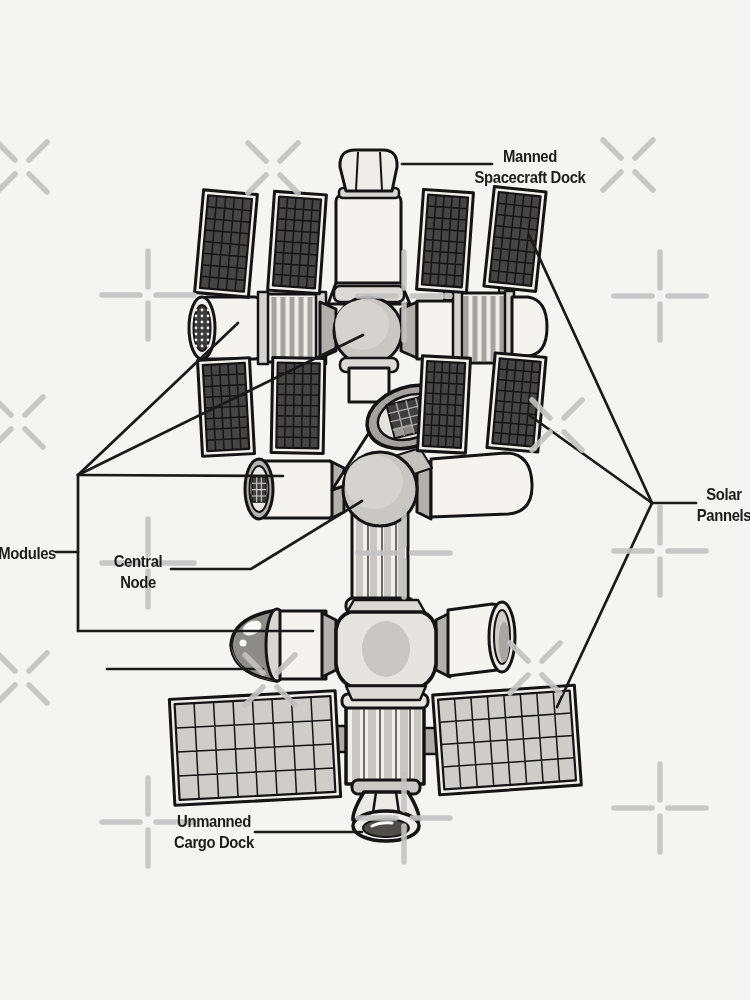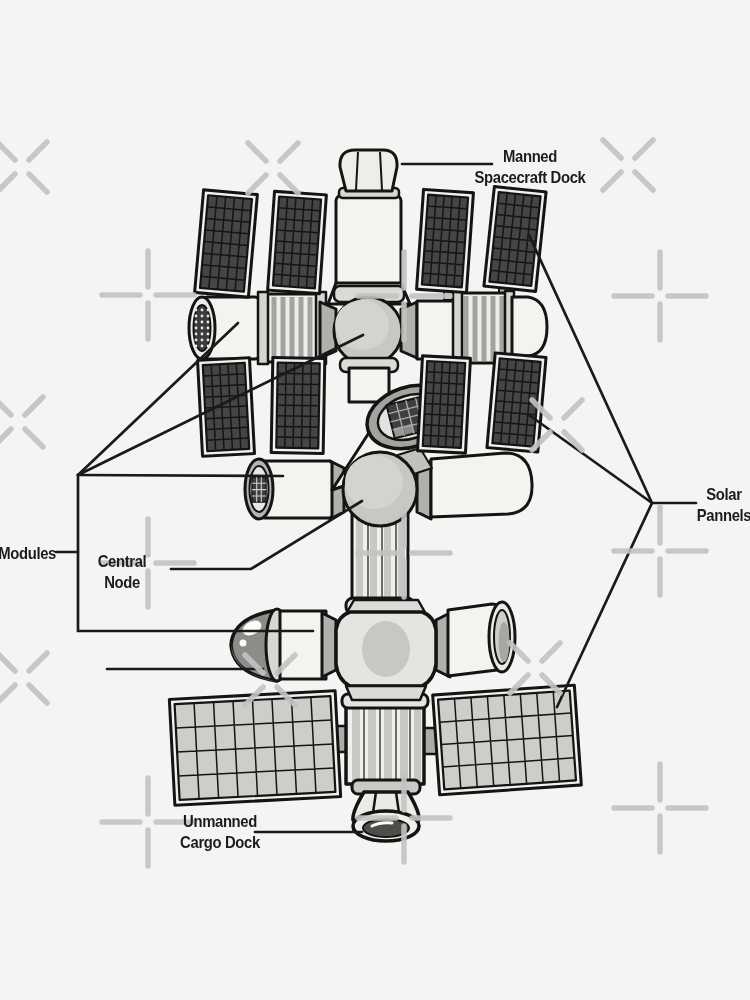--- a/index.html
+++ b/index.html
@@ -367,22 +367,22 @@
   <span class="ln">Manned</span>
   <span class="ln">Spacecraft Dock</span>
 </div>
 <div class="lbl" style="left:664px;top:484px;width:120px">
   <span class="ln">Solar</span>
   <span class="ln">Pannels</span>
 </div>
 <div class="lbl right" style="left:-14px;top:543px;width:70px">
   <span class="ln">Modules</span>
 </div>
-<div class="lbl" style="left:72px;top:551px;width:100px">
+<div class="lbl" style="left:88px;top:551px;width:100px">
   <span class="ln">Central</span>
   <span class="ln">Node</span>
 </div>
-<div class="lbl" style="left:160px;top:811px;width:120px">
+<div class="lbl" style="left:154px;top:811px;width:120px">
   <span class="ln">Unmanned</span>
   <span class="ln">Cargo Dock</span>
 </div>
 
 </div>
 
 </body></html>

